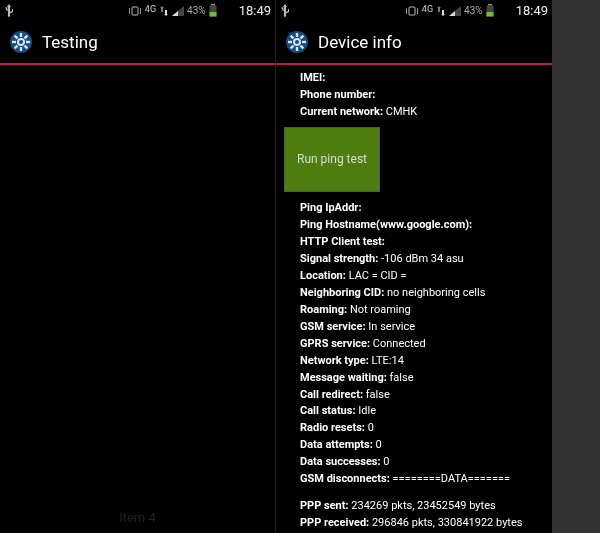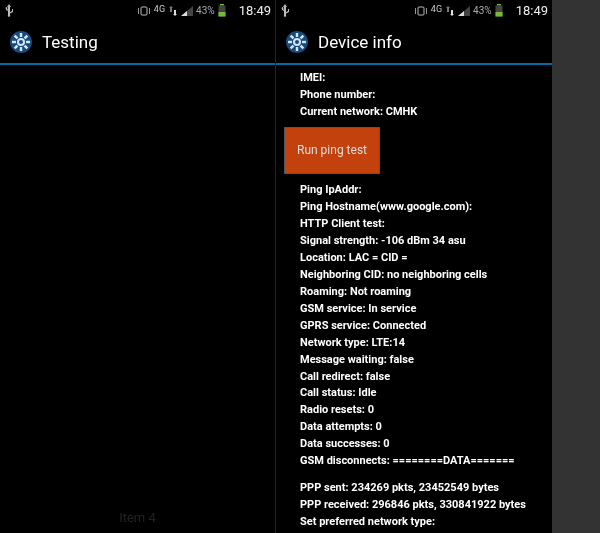--- a/index.html
+++ b/index.html
@@ -5,34 +5,34 @@
     * { margin: 0; padding: 0; box-sizing: border-box; }
     body { font-family: Roboto, "Helvetica Neue", Arial, sans-serif; background: #333; }
     .container { display: flex; width: 600px; height: 533px; }
     .panel { width: 276px; height: 533px; background: #000; position: relative; border-right: 1px solid #222; overflow: hidden; }
     .panel:last-child { border-right: none; }
     
     .status-bar { height: 21px; background: #000; display: flex; align-items: center; justify-content: space-between; padding: 0 4px; font-size: 11px; color: #ccc; }
     .status-left { display: flex; align-items: center; gap: 4px; }
     .status-right { display: flex; align-items: center; gap: 3px; }
     .status-icon { display: inline-flex; align-items: center; justify-content: center; }
-    .status-time { font-size: 13px; color: #eee; margin-left: 10px; }
+    .status-time { font-size: 13px; color: #eee; margin-left: 19px; }
     .status-pct { font-size: 10px; color: #aaa; }
     
-    .app-header { height: 44px; display: flex; align-items: center; padding: 0 8px; border-bottom: 2px solid #0369a1; background: #000; }
+    .app-header { height: 44px; display: flex; align-items: center; padding: 0 8px; border-bottom: 2px solid #be185d; background: #000; }
     .app-header-title { color: #fff; font-size: 17px; font-weight: 400; margin-left: 8px; }
     
     .menu-list { }
     .menu-item { color: #fff; font-size: 16px; padding: 16px 12px; border-bottom: 1px solid #222; cursor: pointer; font-weight: 300; }
     
     .detail-body { padding: 4px 8px 8px 8px; color: #fff; font-size: 11px; line-height: 1.45; overflow: hidden; }
     .field { margin: 1px 16px; }
     .field-label { font-weight: bold; }
-    .field-value { font-weight: bold; }
-    .btn-grey { display: inline-block; background: #c2410c; color: #ddd; font-size: 12px; padding: 14px 12px; margin: 6px 0 7px 0; border: 1px solid #555; cursor: pointer; }
+    .field-value { font-weight: normal; }
+    .btn-grey { display: inline-block; background: #4d7c0f; color: #ddd; font-size: 12px; padding: 23px 12px; margin: 6px 0 7px 0; border: 1px solid #555; cursor: pointer; }
     .spacer { height: 9px; }
     
     .item4 { position: absolute; bottom: 4px; left: 50%; transform: translateX(-50%); color: #222; font-size: 13px; padding: 4px 12px; }
   </style>
 </head>
 <body>
 
 <div class="container">
 
   <div class="panel">

